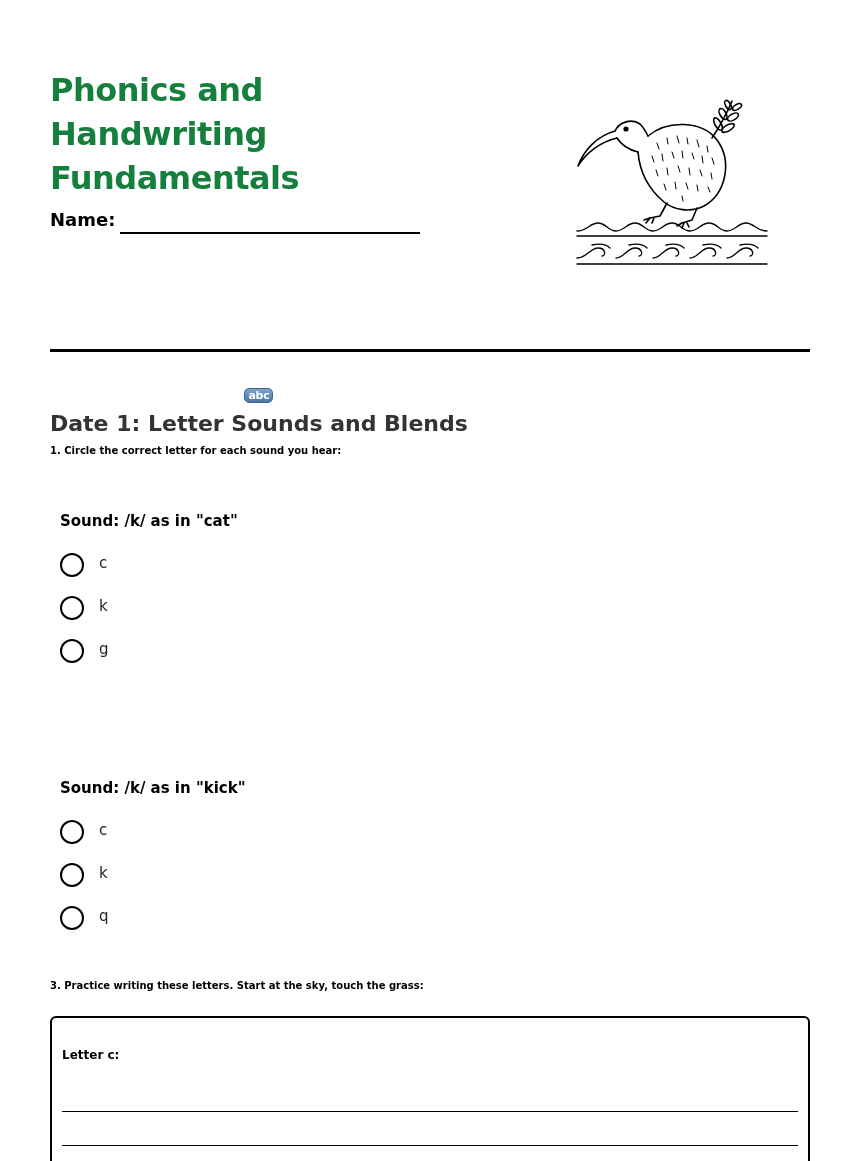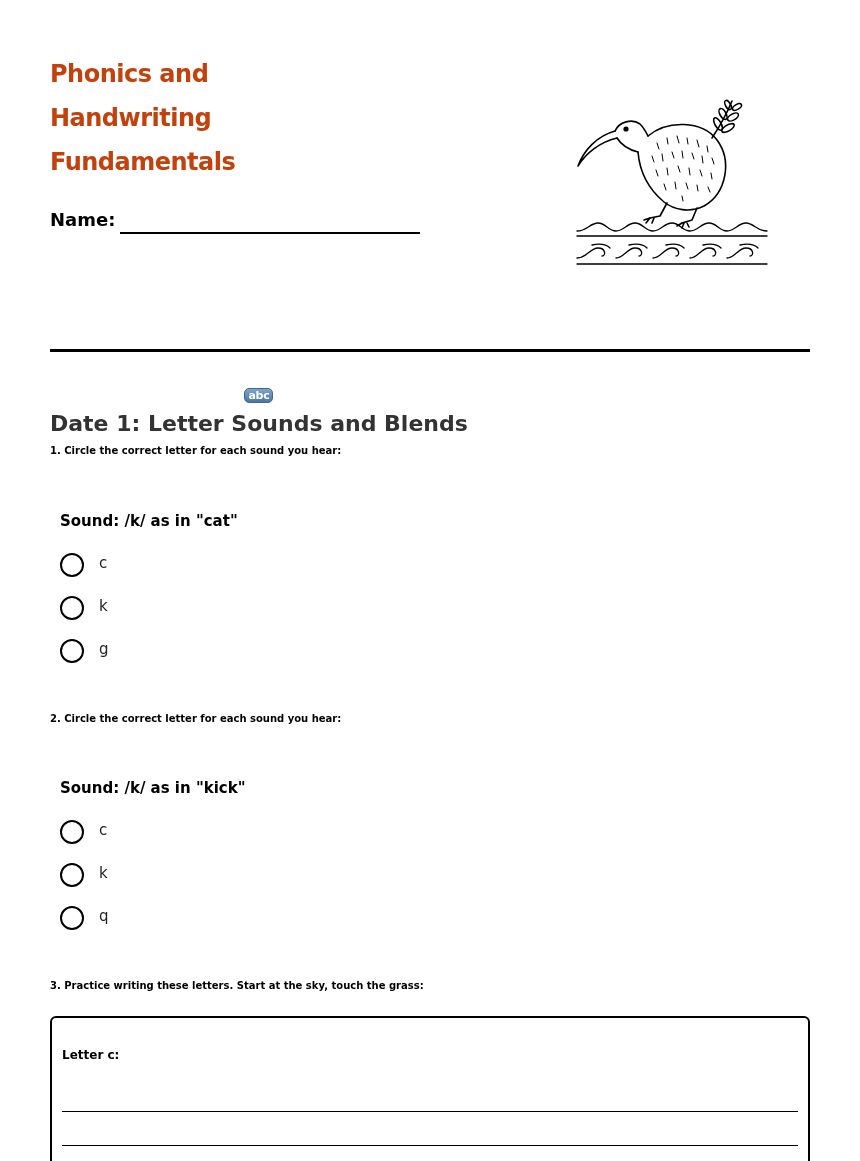--- a/index.html
+++ b/index.html
@@ -3,23 +3,23 @@
   <meta charset="utf-8">
   <style>
     * { box-sizing: border-box; margin: 0; padding: 0; }
     html, body { width: 860px; height: 1161px; overflow: hidden; background: #ffffff; }
     body { font-family: "DejaVu Sans", sans-serif; color: #000; position: relative; }
 
     .page { position: absolute; left: 50px; top: 0; width: 760px; }
 
     .header { position: relative; height: 352px; }
     .title {
-      position: absolute; left: 0; top: 52px; width: 360px;
+      position: absolute; left: 0; top: 68px; width: 360px;
       font-family: "DejaVu Sans", sans-serif; font-weight: bold;
-      font-size: 24px; line-height: 44px; color: #c2410c; letter-spacing: -0.5px;
+      font-size: 32px; line-height: 44px; color: #15803d; letter-spacing: -0.5px;
     }
     .field { position: absolute; left: 0; height: 30px; width: 370px; }
     .field-label { position: absolute; left: 0; top: 0; font-weight: bold; font-size: 18px; color: #000; }
     .field-line { position: absolute; left: 70px; width: 300px; height: 2px; background: #000; }
     .field.name { top: 209px; }
     .field.name .field-line { top: 23px; }
     .field.date { top: 256px; }
     .field.date .field-line { top: 23px; }
 
     .kiwi { position: absolute; left: 522px; top: 98px; width: 200px; height: 175px; }
@@ -149,21 +149,20 @@
   </div>
   <div class="option" style="top:595px;">
     <span class="radio"></span>
     <span class="option-label">k</span>
   </div>
   <div class="option" style="top:638px;">
     <span class="radio"></span>
     <span class="option-label">g</span>
   </div>
 
-  <div class="question" style="top:713px;">2. Circle the correct letter for each sound you hear:</div>
   <div class="sound" style="top:779px;">Sound: /k/ as in "kick"</div>
   <div class="option" style="top:819px;">
     <span class="radio"></span>
     <span class="option-label">c</span>
   </div>
   <div class="option" style="top:862px;">
     <span class="radio"></span>
     <span class="option-label">k</span>
   </div>
   <div class="option" style="top:905px;">

